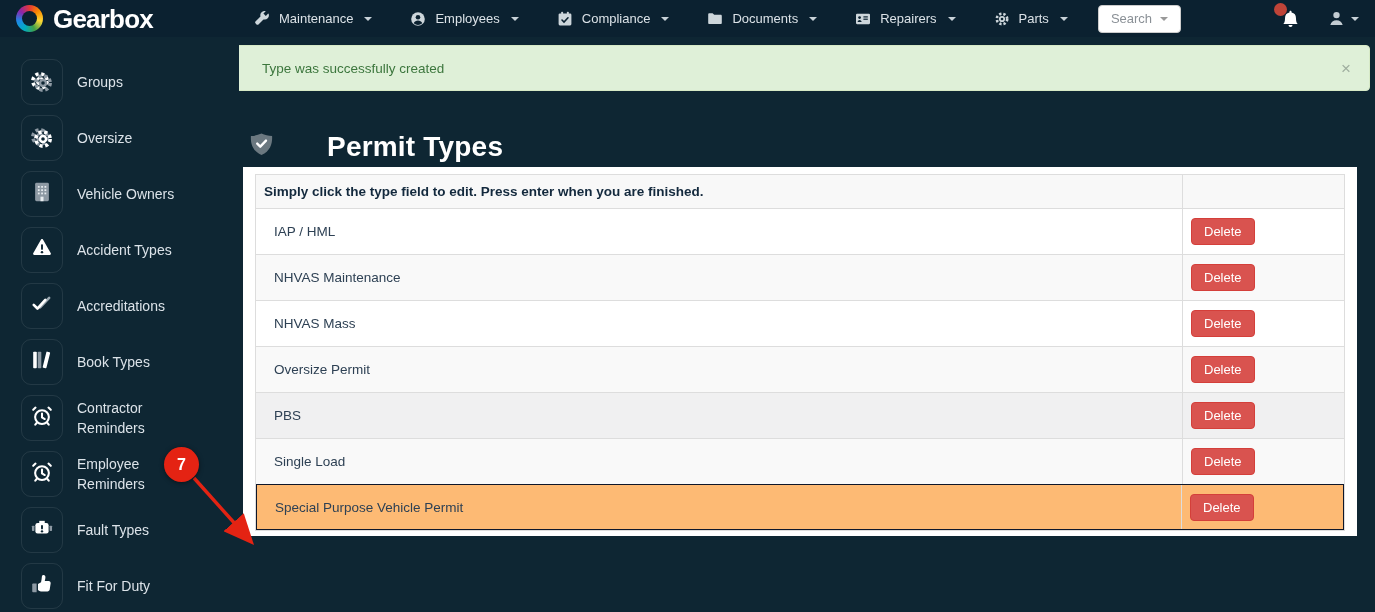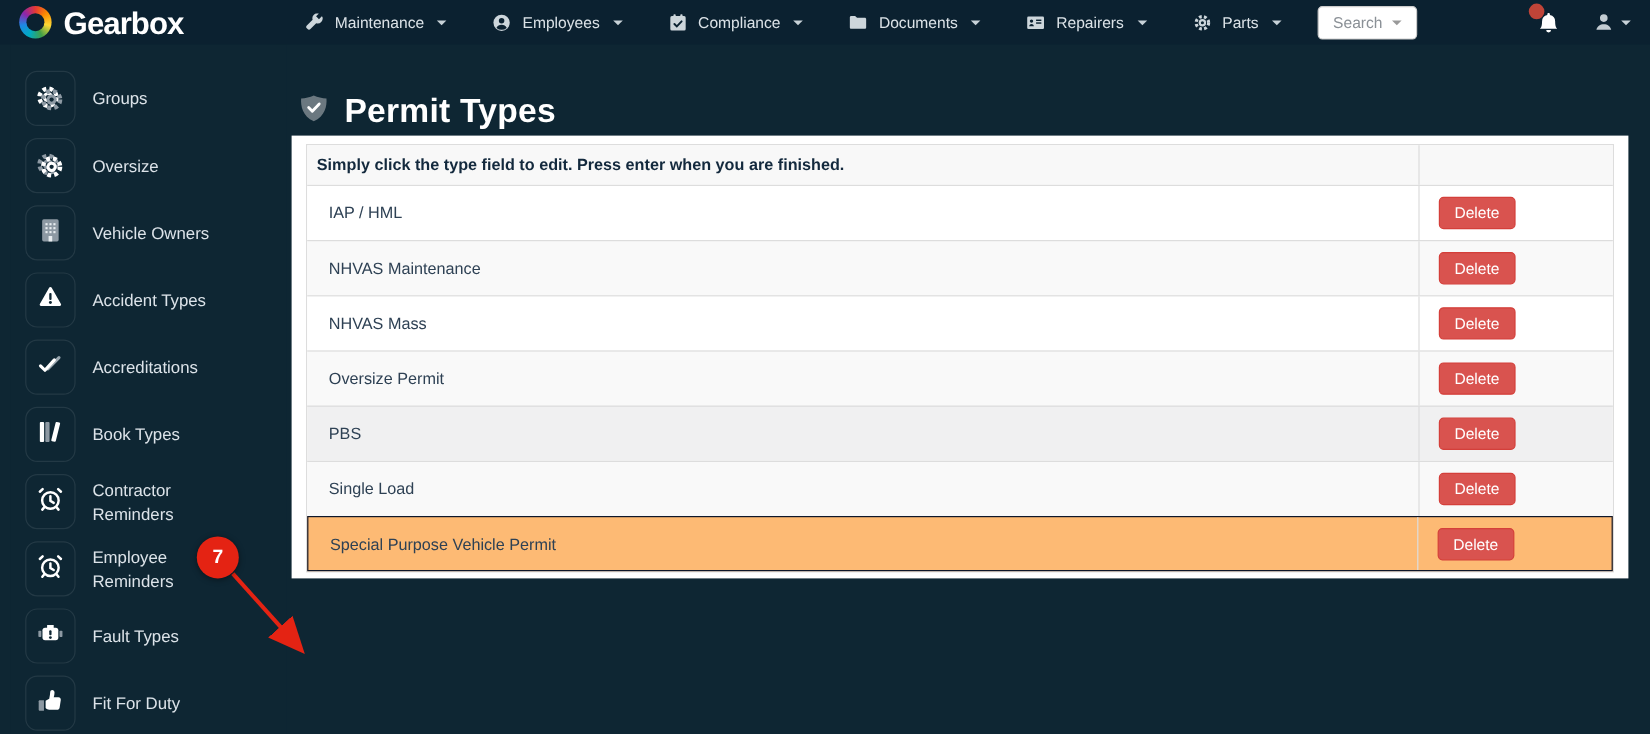--- a/index.html
+++ b/index.html
@@ -70,21 +70,21 @@
   
   .main { position: absolute; top: 37px; left: 230px; right: 0; bottom: 0; background: #0e2633; }
   .alert {
     margin: 8px 5px 0 3px; height: 46px; background: #dff0d8; border: 1px solid #d6e9c6;
     border-radius: 4px; display: flex; align-items: center; padding: 0 18px 0 28px;
     color: #3c763d; font-size: 13.5px; position: relative;
   }
   .alert-close { margin-left: auto; color: #9fae9f; font-size: 17px; cursor: pointer; line-height: 1; }
   .page-head { margin: 40px 0 0 18px; display: flex; align-items: center; gap: 12px; }
   .page-head svg { width: 27px; height: 30px; flex: none; }
-  .page-title { color: #fff; font-size: 28px; font-weight: 600; letter-spacing: 0.2px; }
+  .page-title { color: #fff; font-size: 28px; font-weight: 600; letter-spacing: 0.2px; margin-left: 40px; }
   .add-btn {
     margin: 9px 0 0 14px; background: #4caf50; border: none; border-radius: 2px;
     color: #fff; font-size: 15px; padding: 10px 18px; cursor: pointer; display: inline-block;
     font-family: "Liberation Sans", sans-serif;
   }
   .panel { margin: 4px 18px 0 13px; background: #fff; padding: 7px 12px 5px; }
   .tbl { border: 1px solid #ddd; width: 100%; }
   .tr-head { display: flex; background: #f8f8f8; }
   .th-instruction { flex: 1; padding: 9px 8px; font-size: 13.5px; font-weight: bold; color: #13293d; }
   .th-action { width: 162px; flex: none; border-left: 1px solid #ddd; }
@@ -92,21 +92,20 @@
   .tr.striped { background: #f9f9f9; }
   .tr.hovered { background: #f0f0f1; }
   .tr.highlighted { border: 1px solid #0f172a; background: #fdba74; }
   .td-type { flex: 1; display: flex; align-items: center; padding-left: 18px; font-size: 13.5px; color: #2e4154; cursor: text; }
   .td-action { width: 162px; flex: none; border-left: 1px solid #ddd; display: flex; align-items: center; padding-left: 8px; }
   .tr.highlighted .td-action { border-left-color: #ddd; }
   .del-btn {
     background: #d9534f; border: 1px solid #d43f3a; border-radius: 4px; color: #fff;
     font-size: 13px; padding: 5px 12px; cursor: pointer;
     font-family: "Liberation Sans", sans-serif;
-    margin-left: 8px;
   }
 
   
   .anno-circle {
     position: absolute; left: 164px; top: 447px; width: 35px; height: 35px; z-index: 60;
     border-radius: 50%; background: #e42313; color: #fff; font-weight: bold; font-size: 16px;
     display: flex; align-items: center; justify-content: center;
     box-shadow: 0 1px 5px rgba(0,0,0,0.45);
   }
   .anno-arrow { position: absolute; left: 0; top: 0; width: 1375px; height: 612px; pointer-events: none; z-index: 55; }
@@ -356,20 +355,24 @@
       <span class="sb-icon"><svg viewBox="0 0 16 16">
               <path d="M1.5 7.6h2.6V14H1.5c-.3 0-.6-.3-.6-.6V8.2c0-.3.3-.6.6-.6z" fill="#8d99a3"></path>
               <path d="M5.1 13.4V8l2.2-1.3c.3-1.3.5-2.7.6-4C7.9 2 8.5 1.5 9.1 1.5c.8 0 1.4.6 1.4 1.4 0 1-.2 2-.5 3h2.9c.9 0 1.5.8 1.4 1.6l-.7 4.5c-.1.8-.8 1.4-1.6 1.4H7.2c-.7 0-1.5-.3-2.1-1z" fill="#ffffff"></path>
             </svg></span>
     </span>
     <span class="sb-label">Fit For Duty</span>
   </div>
 </aside>
 
   <main class="main">
+    <div class="alert">
+      <span>Type was successfully created</span>
+      <span class="alert-close">×</span>
+    </div>
     <div class="page-head">
       <svg viewBox="0 0 24 26">
         <path d="M12 1.1c2.9 1.3 6.1 2.1 9.4 2.2.4 5.7-1 13.1-9.4 16.9C3.6 16.4 2.2 9 2.6 3.3 5.9 3.2 9.1 2.4 12 1.1z" fill="#6b7880"></path>
         <path d="M8.2 10l2.7 2.7 5.1-5.4" stroke="#ffffff" stroke-width="2.1" fill="none" stroke-linecap="round" stroke-linejoin="round"></path>
       </svg>
       <h1 class="page-title">Permit Types</h1>
     </div>
     <section class="panel">
       <div class="tbl">
         <div class="tr-head">

